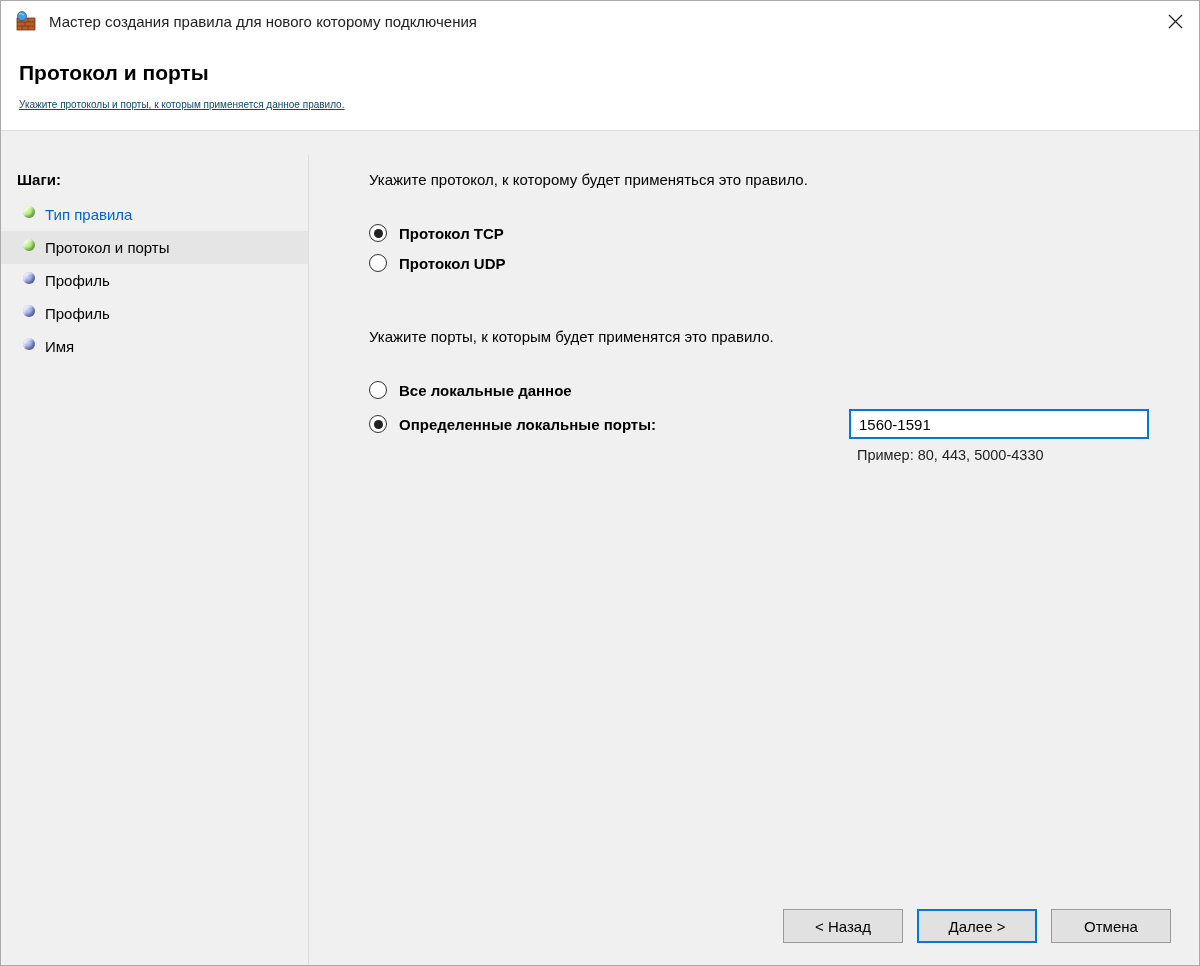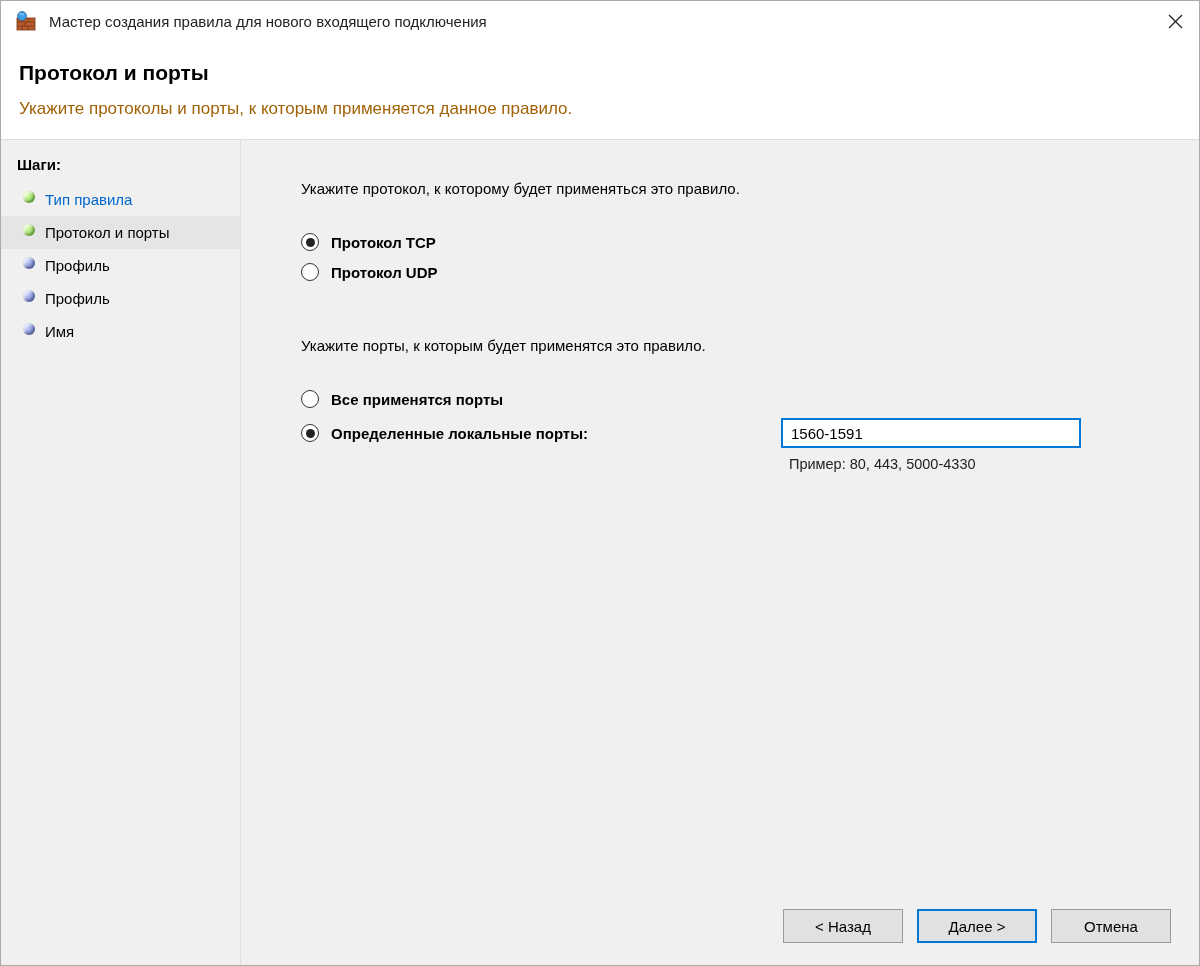--- a/index.html
+++ b/index.html
@@ -52,35 +52,37 @@
     background: #fff;
     padding: 20px 18px 20px 18px;
     border-bottom: 1px solid #ddd;
   }
   .page-title {
     font-size: 21px;
     font-weight: bold;
     margin-bottom: 14px;
   }
   .page-subtitle {
-    font-size: 17px;
-    color: #a16207;
+    font-size: 10px;
+    color: #0c4a6e;
+    text-decoration: underline;
   }
 
   .body-area {
     flex: 1;
     display: flex;
     background: #f0f0f0;
     overflow: hidden;
   }
   .sidebar {
-    width: 240px;
+    width: 308px;
     background: #f0f0f0;
     border-right: 1px solid #ddd;
     padding-top: 6px;
+    margin-top: 24px;
   }
   .sidebar-heading {
     font-weight: bold;
     font-size: 15px;
     padding: 10px 16px 10px 16px;
   }
   .step {
     display: flex;
     align-items: flex-start;
     gap: 10px;
@@ -197,21 +199,21 @@
         <line x1="1" y1="15" x2="19" y2="15" stroke="#7a3815" stroke-width="0.8"></line>
         <line x1="6" y1="7" x2="6" y2="11" stroke="#7a3815" stroke-width="0.8"></line>
         <line x1="12" y1="7" x2="12" y2="11" stroke="#7a3815" stroke-width="0.8"></line>
         <line x1="9" y1="11" x2="9" y2="15" stroke="#7a3815" stroke-width="0.8"></line>
         <line x1="6" y1="15" x2="6" y2="19" stroke="#7a3815" stroke-width="0.8"></line>
         <line x1="12" y1="15" x2="12" y2="19" stroke="#7a3815" stroke-width="0.8"></line>
         <circle cx="6" cy="5" r="4.5" fill="#3fa0e6" stroke="#1e5a8a" stroke-width="0.7"></circle>
         <path d="M3 3 Q5 2 8 4" stroke="#a8d8f5" stroke-width="1" fill="none"></path>
       </svg>
     </span>
-    <span class="titlebar-text">Мастер создания правила для нового входящего подключения</span>
+    <span class="titlebar-text">Мастер создания правила для нового которому подключения</span>
     <span class="close-btn">
       <svg width="15" height="15" viewBox="0 0 15 15">
         <line x1="1" y1="1" x2="14" y2="14" stroke="#222" stroke-width="1.3"></line>
         <line x1="14" y1="1" x2="1" y2="14" stroke="#222" stroke-width="1.3"></line>
       </svg>
     </span>
   </div>
 
   <div class="header-block">
     <div class="page-title">Протокол и порты</div>
@@ -259,21 +261,21 @@
           <label>Протокол UDP</label>
         </div>
       </div>
 
       <div class="ports-section">
         <div class="instr">Укажите порты, к которым будет применятся это правило.</div>
 
         <div class="ports-grid">
           <div class="radio-row bold">
             <span class="radio-circle"></span>
-            <label>Все применятся порты</label>
+            <label>Все локальные данное</label>
           </div>
           <div></div>
 
           <div class="radio-row bold">
             <span class="radio-circle checked"></span>
             <label>Определенные локальные порты:</label>
           </div>
           <input class="port-input" type="text" value="1560-1591" style="">
 
           <div></div>

